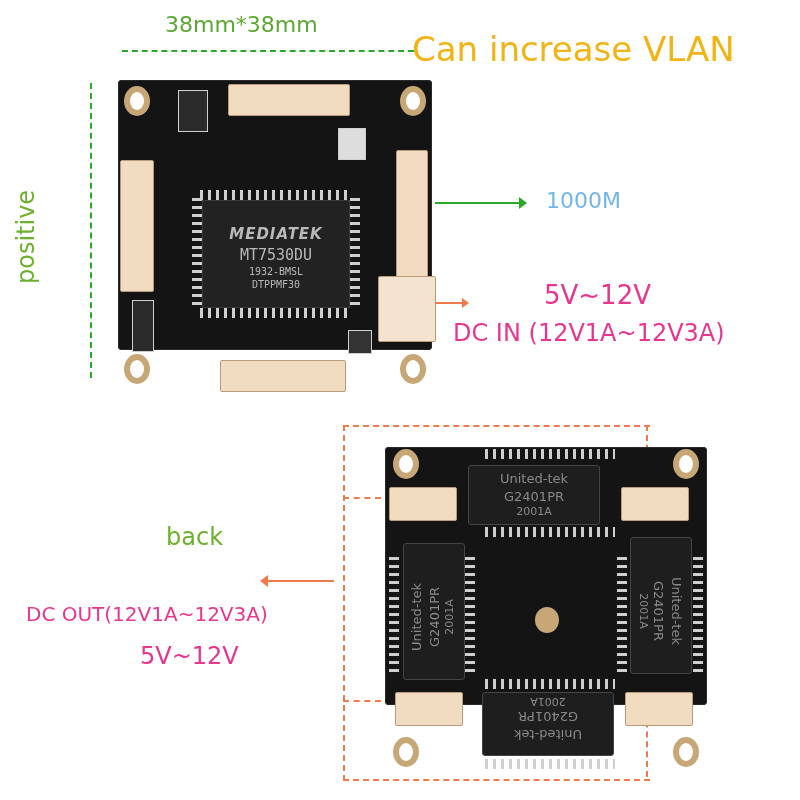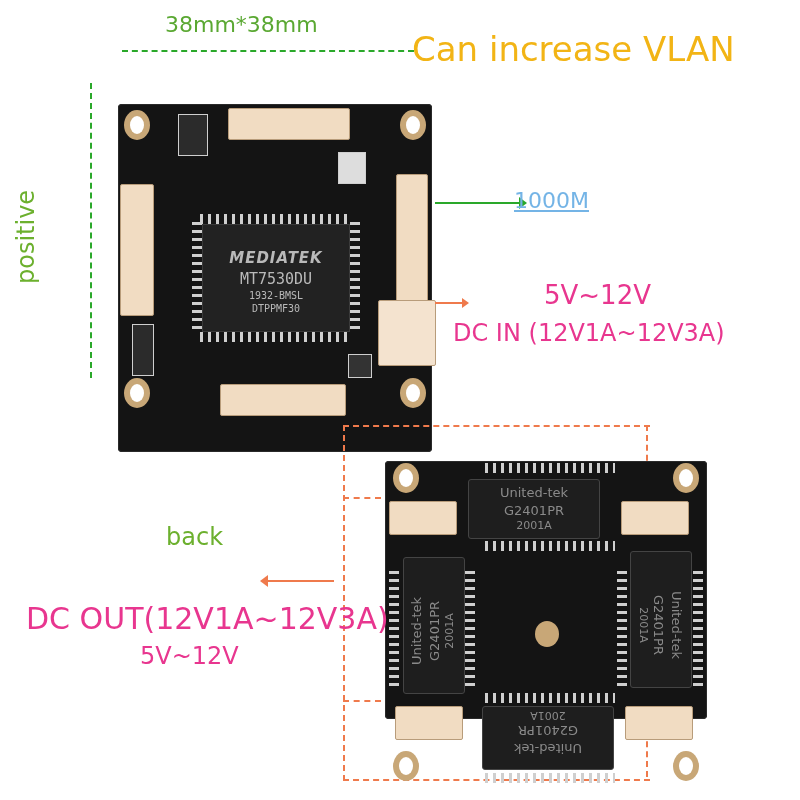--- a/index.html
+++ b/index.html
@@ -26,21 +26,21 @@
 </head>
 <body>
 
 <div class="abs txt dim" style="left:165px;top:14px;">38mm*38mm</div>
 <div class="abs" style="left:122px;top:50px;width:292px;border-top:2px dashed #2aa82a;"></div>
 <div class="abs txt vlan" style="left:412px;top:32px;">Can increase VLAN</div>
 
 <div class="abs" style="left:90px;top:83px;height:295px;border-left:2px dashed #2aa82a;"></div>
 <div class="abs txt green" style="left:14px;top:284px;font-size:24px;transform:rotate(-90deg);transform-origin:left top;">positive</div>
 
-<div class="abs pcb" style="left:118px;top:80px;width:314px;height:348px;margin-top:24px;">
+<div class="abs pcb" style="left:118px;top:80px;width:314px;height:270px;">
   <div class="hole" style="left:6px;top:6px;"></div>
   <div class="hole" style="left:282px;top:6px;"></div>
   <div class="hole" style="left:6px;top:274px;"></div>
   <div class="hole" style="left:282px;top:274px;"></div>
 
   <div class="conn" style="left:110px;top:4px;width:120px;height:30px;"></div>
   <div class="conn" style="left:2px;top:80px;width:32px;height:130px;"></div>
   <div class="conn" style="left:278px;top:70px;width:30px;height:130px;"></div>
   <div class="conn" style="left:102px;top:280px;width:124px;height:30px;"></div>
   <div class="conn" style="left:260px;top:196px;width:56px;height:64px;background:#f4e3cf;"></div>
@@ -58,33 +58,33 @@
   </div>
 
   <div class="smd" style="left:60px;top:10px;width:28px;height:40px;"></div>
   <div class="smd" style="left:220px;top:48px;width:26px;height:30px;background:#ddd;"></div>
   <div class="smd" style="left:14px;top:220px;width:20px;height:50px;"></div>
   <div class="smd" style="left:230px;top:250px;width:22px;height:22px;background:#333;"></div>
 </div>
 
 <div class="abs" style="left:435px;top:202px;width:90px;border-top:2px solid #2aa82a;"></div>
 <div class="abs" style="left:519px;top:197px;width:0;height:0;border-left:8px solid #2aa82a;border-top:6px solid transparent;border-bottom:6px solid transparent;"></div>
-<div class="abs txt blue" style="left:514px;top:190px;text-decoration:underline;">1000M</div>
+<div class="abs txt blue" style="left:546px;top:190px;">1000M</div>
 
 <div class="abs" style="left:435px;top:302px;width:30px;border-top:2px solid #ef7a4c;"></div>
 <div class="abs" style="left:462px;top:298px;width:0;height:0;border-left:7px solid #ef7a4c;border-top:5px solid transparent;border-bottom:5px solid transparent;"></div>
 <div class="abs txt pink" style="left:544px;top:282px;font-size:26px;">5V~12V</div>
 <div class="abs txt pink" style="left:453px;top:321px;font-size:24px;">DC IN (12V1A~12V3A)</div>
 
 <div class="abs" style="left:343px;top:425px;width:305px;height:352px;border:2px dashed #ef7a4c;border-right:none;"></div>
 <div class="abs" style="left:646px;top:425px;height:352px;border-left:2px dashed #ef7a4c;"></div>
 <div class="abs" style="left:343px;top:497px;width:70px;border-top:2px dashed #ef7a4c;"></div>
 <div class="abs" style="left:343px;top:700px;width:70px;border-top:2px dashed #ef7a4c;"></div>
 
-<div class="abs pcb" style="left:385px;top:461px;width:322px;height:258px;">
+<div class="abs pcb" style="left:385px;top:447px;width:322px;height:258px;">
   <div class="hole" style="left:8px;top:2px;"></div>
   <div class="hole" style="left:288px;top:2px;"></div>
   <div class="hole" style="left:8px;top:290px;"></div>
   <div class="hole" style="left:288px;top:290px;"></div>
   <div class="abs" style="left:150px;top:160px;width:24px;height:26px;border-radius:50%;background:#c8a777;"></div>
 
   <div class="conn" style="left:4px;top:40px;width:66px;height:32px;"></div>
   <div class="conn" style="left:236px;top:40px;width:66px;height:32px;"></div>
   <div class="conn" style="left:10px;top:245px;width:66px;height:32px;"></div>
   <div class="conn" style="left:240px;top:245px;width:66px;height:32px;"></div>
@@ -124,14 +124,14 @@
       <div class="xtxt">G2401PR</div>
       <div class="xtxt" style="font-size:11px;">2001A</div>
     </div>
   </div>
   <div class="pins-h" style="left:100px;top:312px;width:130px;"></div>
 </div>
 
 <div class="abs txt green" style="left:166px;top:525px;font-size:24px;">back</div>
 <div class="abs" style="left:266px;top:580px;width:68px;border-top:2px solid #ef7a4c;"></div>
 <div class="abs" style="left:260px;top:575px;width:0;height:0;border-right:8px solid #ef7a4c;border-top:6px solid transparent;border-bottom:6px solid transparent;"></div>
-<div class="abs txt pink" style="left:26px;top:604px;font-size:30px;">DC OUT(12V1A~12V3A)</div>
+<div class="abs txt pink" style="left:26px;top:604px;font-size:20px;">DC OUT(12V1A~12V3A)</div>
 <div class="abs txt pink" style="left:140px;top:644px;font-size:24px;">5V~12V</div>
 
 </body></html>

